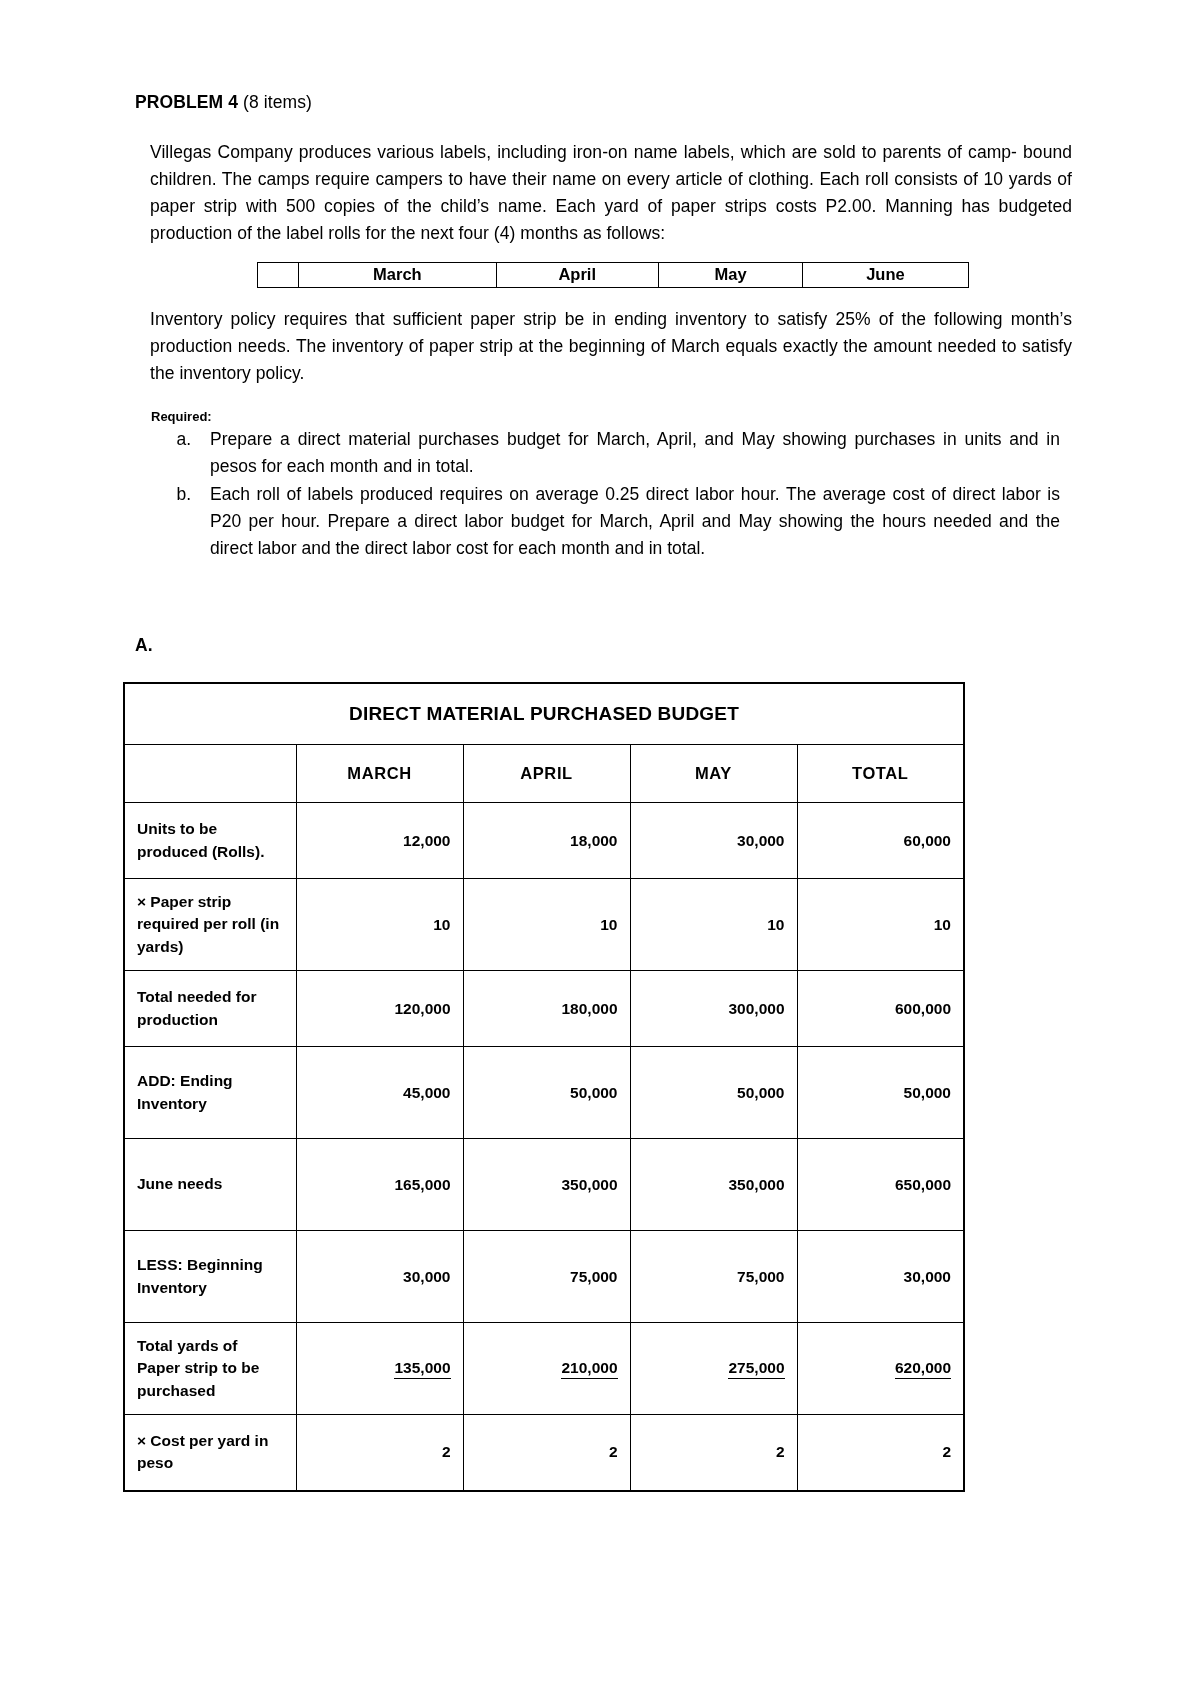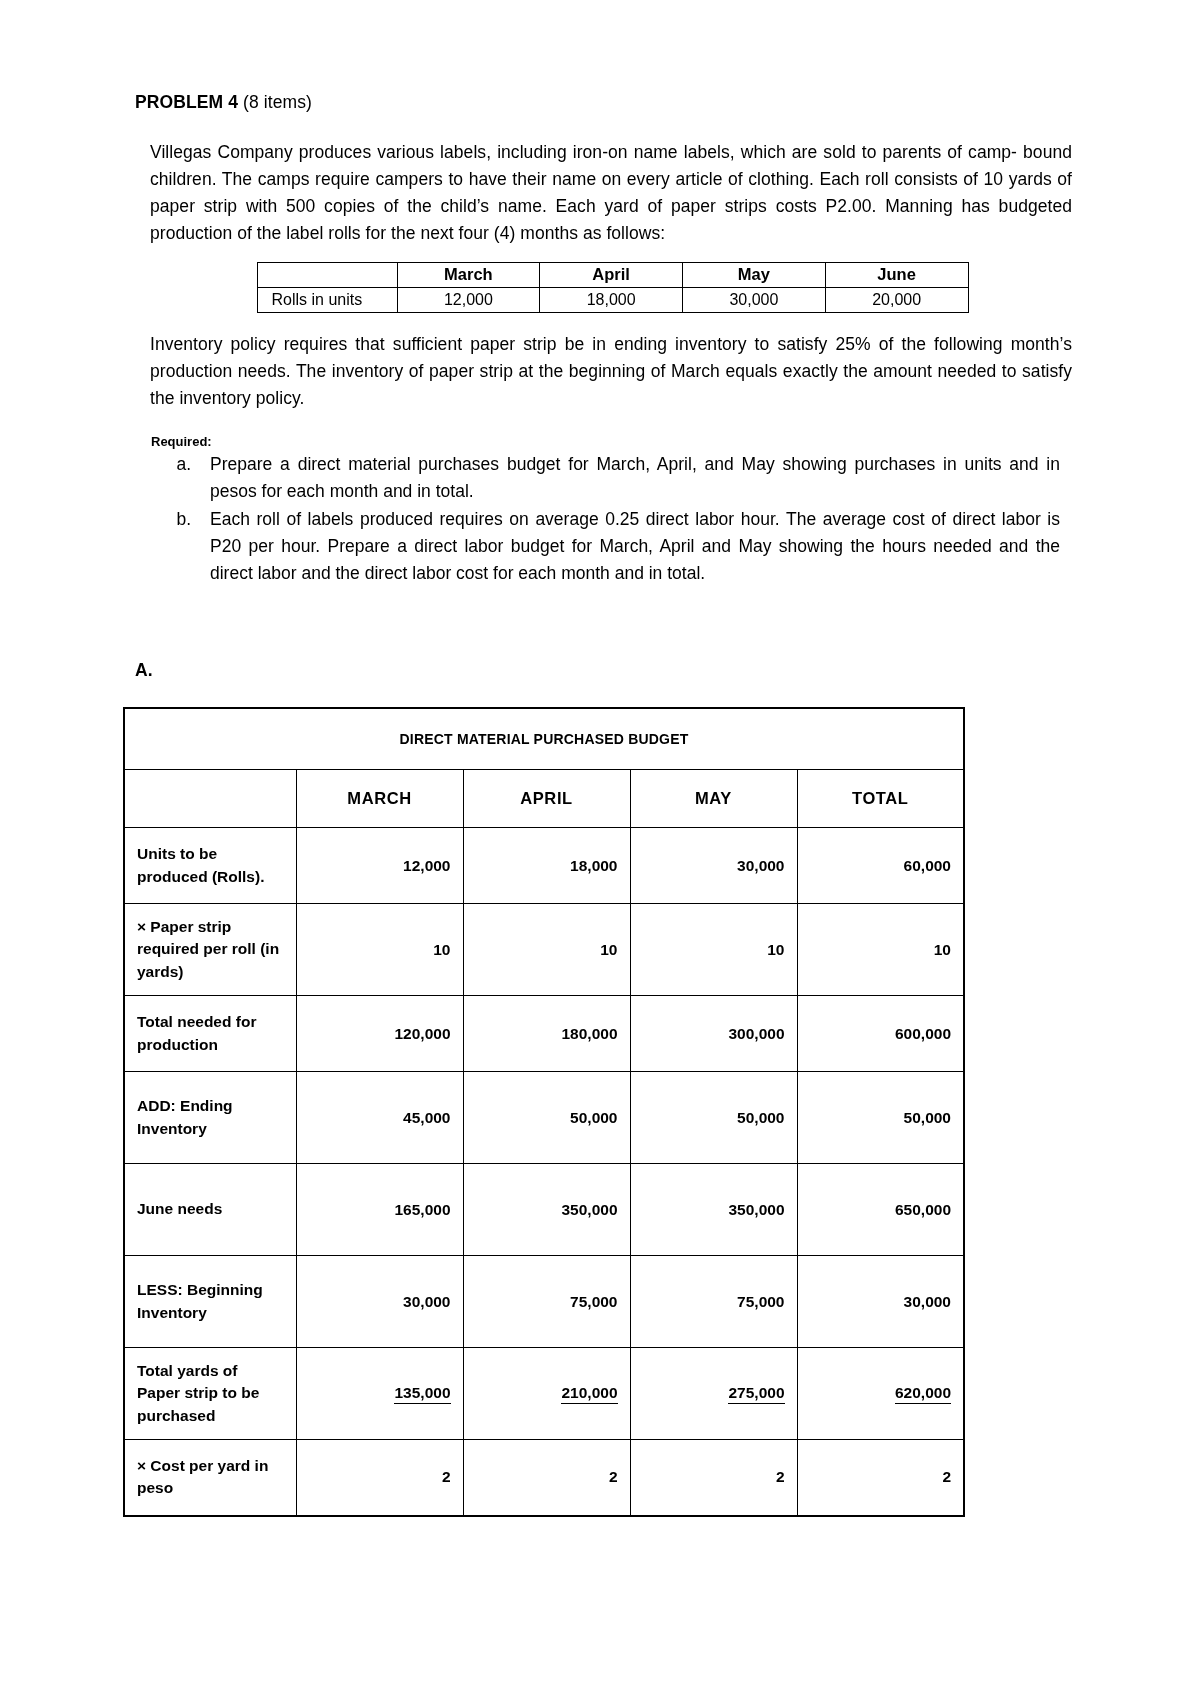--- a/index.html
+++ b/index.html
@@ -90,21 +90,21 @@
     font-size: 15.5px;
   }
   table.budget td, table.budget th {
     border: 1.5px solid #000;
     padding: 6px 12px;
     vertical-align: middle;
   }
   table.budget .title-cell {
     text-align: center;
     font-weight: bold;
-    font-size: 14px;
+    font-size: 19px;
     height: 62px;
     letter-spacing: 0.2px;
   }
   table.budget .col-head {
     text-align: center;
     font-weight: bold;
     font-size: 16.5px;
     height: 58px;
     letter-spacing: 0.6px;
   }
@@ -140,27 +140,20 @@
   <div class="months-wrap">
     <table class="months">
       <tbody>
         <tr>
           <th class="mhead" style="text-align:left"></th>
           <th class="mhead">March</th>
           <th class="mhead">April</th>
           <th class="mhead">May</th>
           <th class="mhead">June</th>
         </tr>
-        <tr>
-          <td class="mlabel">Rolls in units</td>
-          <td class="mval">12,000</td>
-          <td class="mval">18,000</td>
-          <td class="mval">30,000</td>
-          <td class="mval">20,000</td>
-        </tr>
       </tbody>
     </table>
   </div>
 
   <p class="para indent">Inventory policy requires that sufficient paper strip be in ending inventory to satisfy 25% of the following month’s production needs. The inventory of paper strip at the beginning of March equals exactly the amount needed to satisfy the inventory policy.</p>
 
   <div class="required-title">Required:</div>
   <ol class="req">
     <li>Prepare a direct material purchases budget for March, April, and May showing purchases in units and in pesos for each month and in total.</li>
     <li>Each roll of labels produced requires on average 0.25 direct labor hour. The average cost of direct labor is P20 per hour. Prepare a direct labor budget for March, April and May showing the hours needed and the direct labor and the direct labor cost for each month and in total.</li>

